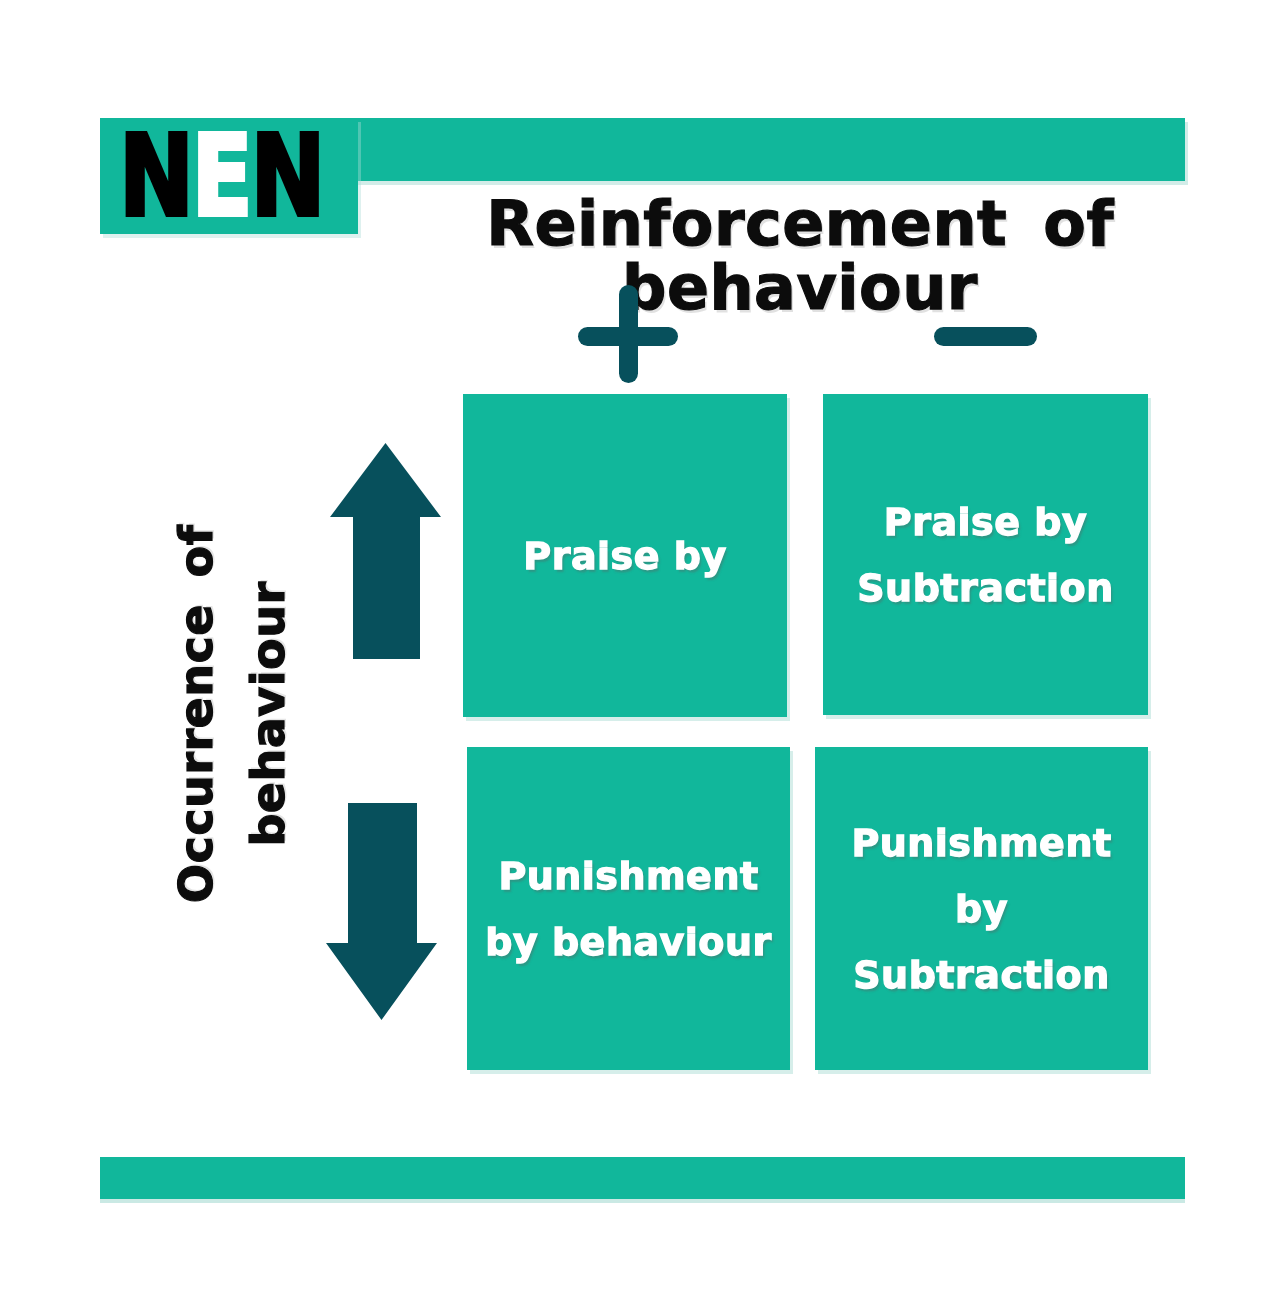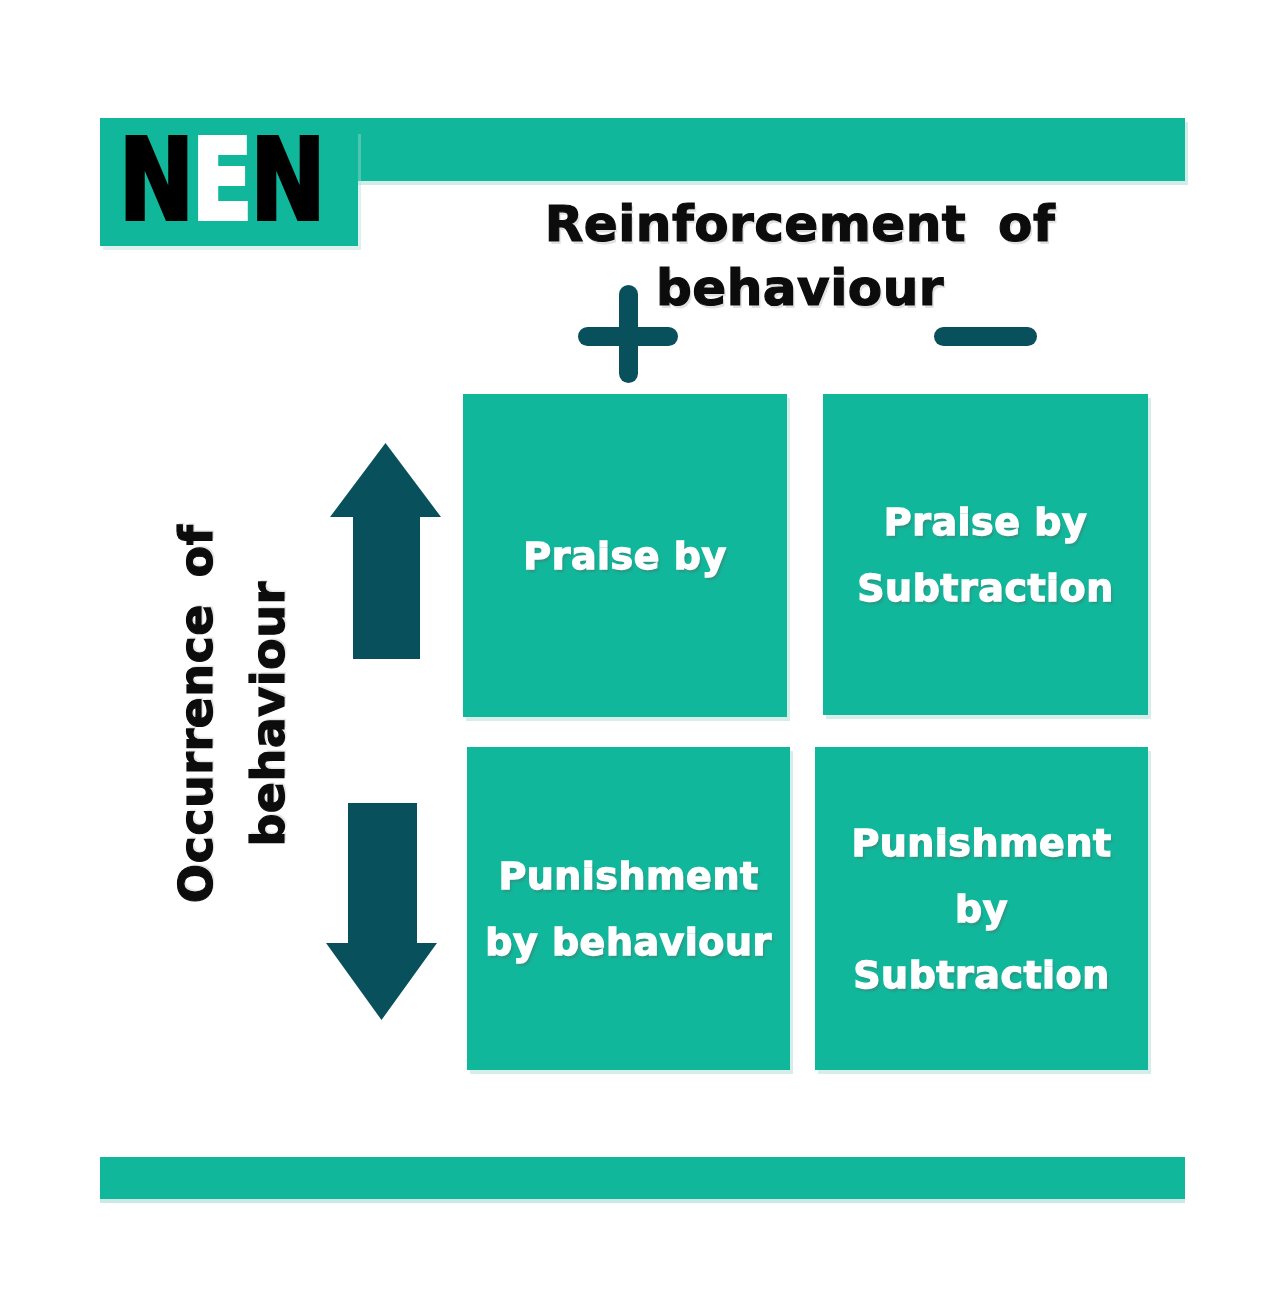--- a/index.html
+++ b/index.html
@@ -3,28 +3,28 @@
 <meta charset="utf-8">
 <style>
   html,body{margin:0;padding:0;background:#ffffff;}
   .canvas{
     position:relative;width:1288px;height:1300px;background:#ffffff;overflow:hidden;
     font-family:"DejaVu Sans","Liberation Sans",sans-serif;font-weight:bold;
   }
   
   .top-bar{position:absolute;left:100px;top:118px;width:1085px;height:63px;background:var(--teal);box-shadow:3px 4px 0 rgba(173,221,214,.55);}
   .bottom-bar{position:absolute;left:100px;top:1157px;width:1085px;height:42px;background:var(--teal);box-shadow:0 4px 0 rgba(173,221,214,.65);}
-  .nen-block{position:absolute;left:100px;top:130px;width:258px;height:116px;background:var(--teal);display:flex;align-items:flex-start;box-shadow:3px 4px 0 rgba(173,221,214,.4);}
+  .nen-block{position:absolute;left:100px;top:118px;width:258px;height:116px;background:var(--teal);display:flex;align-items:center;box-shadow:3px 4px 0 rgba(173,221,214,.4);}
   .nen-text{font-size:112px;line-height:100px;letter-spacing:-3px;transform:scaleX(.80);transform-origin:left center;margin-left:19px;white-space:nowrap;}
   .nen-text span{-webkit-text-stroke:4px currentColor;}
   .nen-black{color:#000000;}
   .nen-white{color:#ffffff;}
   
   .title{position:absolute;left:458px;top:192px;width:684px;text-align:center;color:#0c0c0c;
-         font-size:50px;line-height:64px;letter-spacing:.5px;word-spacing:14px;
+         font-size:62px;line-height:64px;letter-spacing:.5px;word-spacing:14px;
          -webkit-text-stroke:1.2px #0c0c0c;text-shadow:2px 3px 0 rgba(40,40,40,.14);}
   
   .plus{position:absolute;left:578px;top:285px;width:100px;height:98px;}
   .plus .h{position:absolute;left:0;top:42px;width:100px;height:19px;background:var(--dark);border-radius:10px;}
   .plus .v{position:absolute;left:41px;top:0;width:19px;height:98px;background:var(--dark);border-radius:10px;}
   .minus{position:absolute;left:934px;top:327px;width:103px;height:19px;background:var(--dark);border-radius:10px;}
   
   .q{position:absolute;background:var(--teal);display:flex;flex-direction:column;justify-content:center;align-items:center;
      color:#ffffff;font-size:38px;line-height:66px;text-align:center;letter-spacing:.5px;
      -webkit-text-stroke:1.3px #ffffff;text-shadow:2px 3px 2px rgba(95,95,95,.35);

